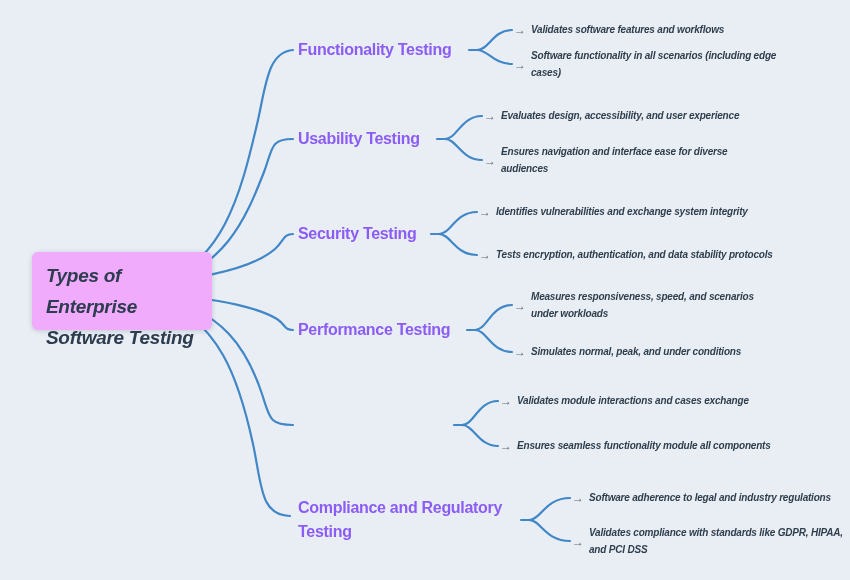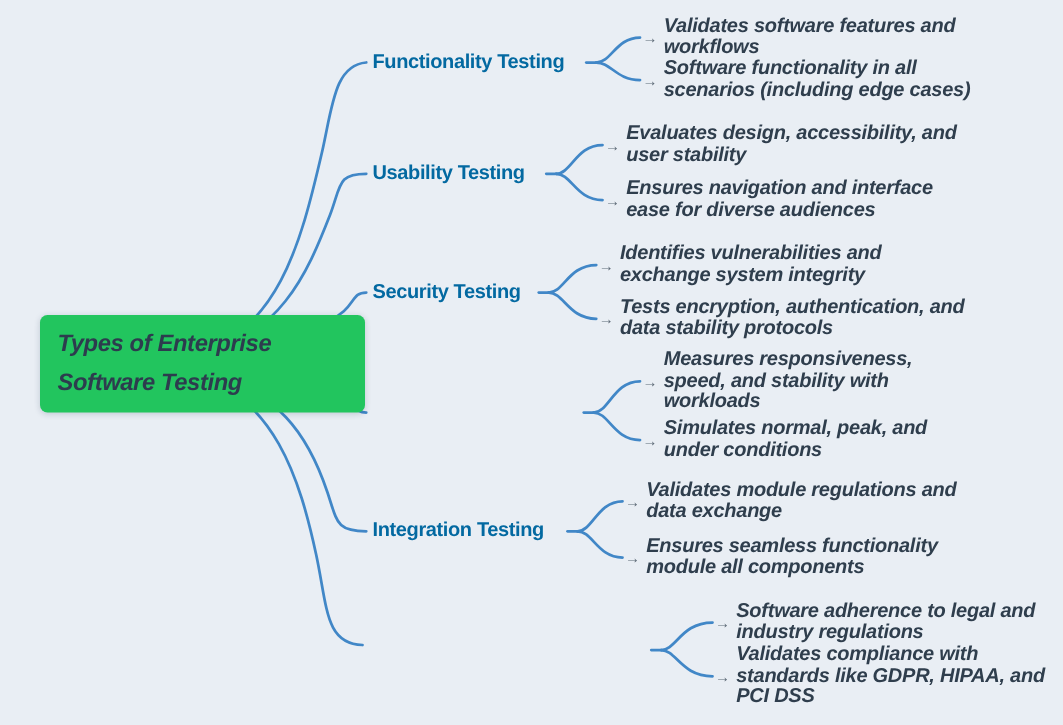--- a/index.html
+++ b/index.html
@@ -1,32 +1,32 @@
 <!DOCTYPE html>
 <html><head>
 <meta charset="utf-8">
 <style>
   html,body{margin:0;padding:0;}
   body{width:850px;height:580px;overflow:hidden;background:#e9eef4;
        font-family:"Liberation Sans",sans-serif;}
   .canvas{position:relative;width:850px;height:580px;background:#e9eef4;}
   svg.links{position:absolute;left:0;top:0;}
   svg.links path{fill:none;stroke:#4187c7;stroke-width:2.2;stroke-linecap:round;}
-  .root-node{position:absolute;left:32px;top:252px;width:260px;height:78px;
-             background:#22c55e;border-radius:6px;
+  .root-node{position:absolute;left:32px;top:252px;width:180px;height:78px;
+             background:#f0abfc;border-radius:6px;
              box-shadow:0 1px 5px rgba(30,50,80,0.20);}
   .root-title{font-style:italic;font-weight:bold;font-size:19px;line-height:31px;
               color:#2d3c4e;letter-spacing:-0.3px;padding:8px 6px 0 14px;}
   .branch{position:absolute;font-weight:bold;font-size:16px;line-height:20px;
-          color:#0369a1;letter-spacing:-0.3px;white-space:nowrap;}
+          color:#8b5cf6;letter-spacing:-0.3px;white-space:nowrap;}
   .branch.wrap{white-space:normal;width:232px;line-height:24px;}
   .child{position:absolute;display:flex;align-items:center;gap:5px;
          transform:translateY(-50%);}
   .arrow-icon{font-size:12px;line-height:1;color:#5f6b78;flex:0 0 auto;font-style:normal;}
-  .child-text{font-style:italic;font-weight:bold;font-size:16px;line-height:16.5px;
+  .child-text{font-style:italic;font-weight:bold;font-size:10px;line-height:16.5px;
               color:#2f3e4d;letter-spacing:-0.2px;}
 </style>
 </head>
 <body>
 
 <div class="canvas">
 
   <svg class="links" width="850" height="580">
 
     <path d="M152,286 C222,266 240,198 258,120 C266,84 268,52 293,50"></path>
@@ -68,61 +68,62 @@
     </g>
   </svg>
 
   <div class="root-node">
     <div class="root-title">Types of Enterprise Software Testing</div>
   </div>
 
   <div class="branch" style="left:298px;top:40px">Functionality Testing</div>
   <div class="branch" style="left:298px;top:129px">Usability Testing</div>
   <div class="branch" style="left:298px;top:224px">Security Testing</div>
-  <div class="branch" style="left:298px;top:415px">Integration Testing</div>
+  <div class="branch" style="left:298px;top:320px">Performance Testing</div>
+  <div class="branch wrap" style="left:298px;top:496px">Compliance and Regulatory Testing</div>
 
   <div class="child" style="left:514px;top:30px">
     <span class="arrow-icon">→</span>
     <span class="child-text" style="width:275px">Validates software features and workflows</span>
   </div>
   <div class="child" style="left:514px;top:64px">
     <span class="arrow-icon">→</span>
     <span class="child-text" style="width:252px">Software functionality in all scenarios (including edge cases)</span>
   </div>
 
   <div class="child" style="left:484px;top:116px">
     <span class="arrow-icon">→</span>
-    <span class="child-text" style="width:272px">Evaluates design, accessibility, and user stability</span>
+    <span class="child-text" style="width:272px">Evaluates design, accessibility, and user experience</span>
   </div>
   <div class="child" style="left:484px;top:160px">
     <span class="arrow-icon">→</span>
     <span class="child-text" style="width:272px">Ensures navigation and interface ease for diverse audiences</span>
   </div>
 
   <div class="child" style="left:479px;top:212px">
     <span class="arrow-icon">→</span>
     <span class="child-text" style="width:252px">Identifies vulnerabilities and exchange system integrity</span>
   </div>
   <div class="child" style="left:479px;top:255px">
     <span class="arrow-icon">→</span>
     <span class="child-text" style="width:278px">Tests encryption, authentication, and data stability protocols</span>
   </div>
 
   <div class="child" style="left:514px;top:305px">
     <span class="arrow-icon">→</span>
-    <span class="child-text" style="width:234px">Measures responsiveness, speed, and stability with workloads</span>
+    <span class="child-text" style="width:234px">Measures responsiveness, speed, and scenarios under workloads</span>
   </div>
   <div class="child" style="left:514px;top:352px">
     <span class="arrow-icon">→</span>
     <span class="child-text" style="width:228px">Simulates normal, peak, and under conditions</span>
   </div>
 
   <div class="child" style="left:500px;top:401px">
     <span class="arrow-icon">→</span>
-    <span class="child-text" style="width:252px">Validates module regulations and data exchange</span>
+    <span class="child-text" style="width:252px">Validates module interactions and cases exchange</span>
   </div>
   <div class="child" style="left:500px;top:446px">
     <span class="arrow-icon">→</span>
     <span class="child-text" style="width:272px">Ensures seamless functionality module all components</span>
   </div>
 
   <div class="child" style="left:572px;top:498px">
     <span class="arrow-icon">→</span>
     <span class="child-text" style="width:260px">Software adherence to legal and industry regulations</span>
   </div>

